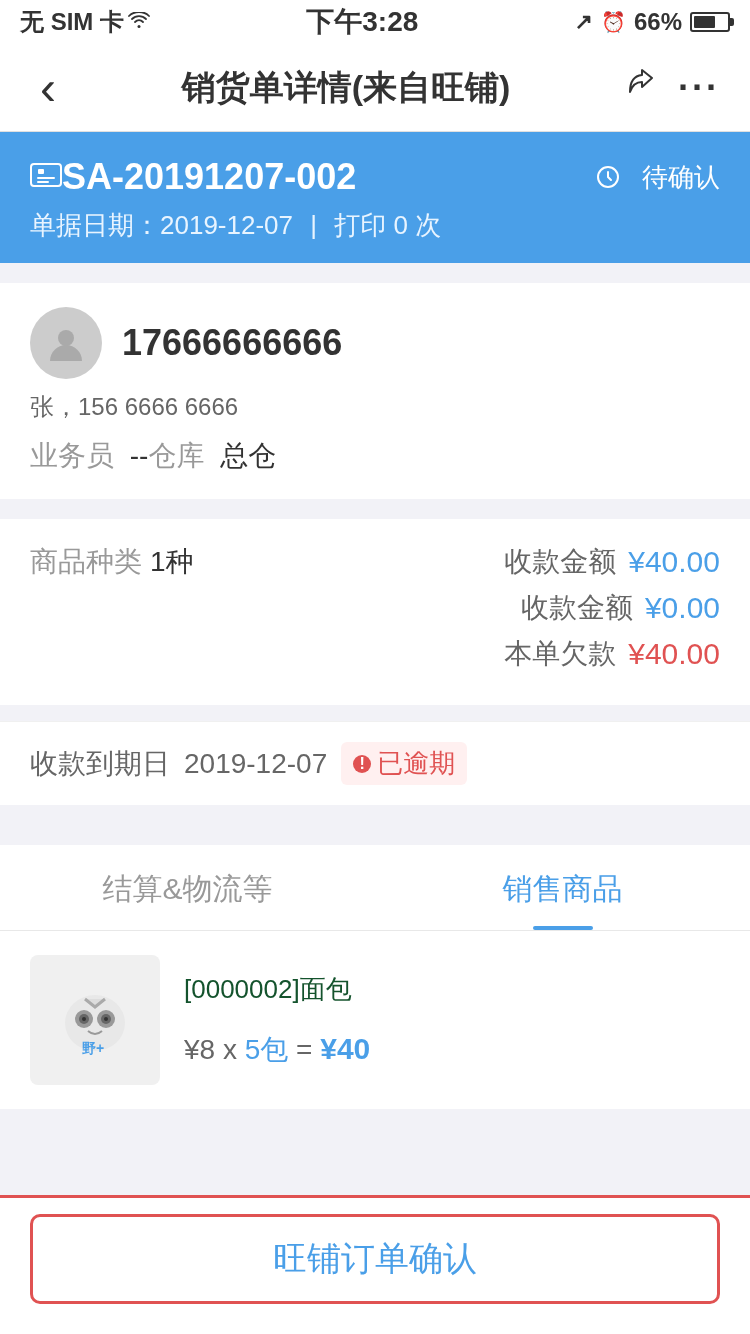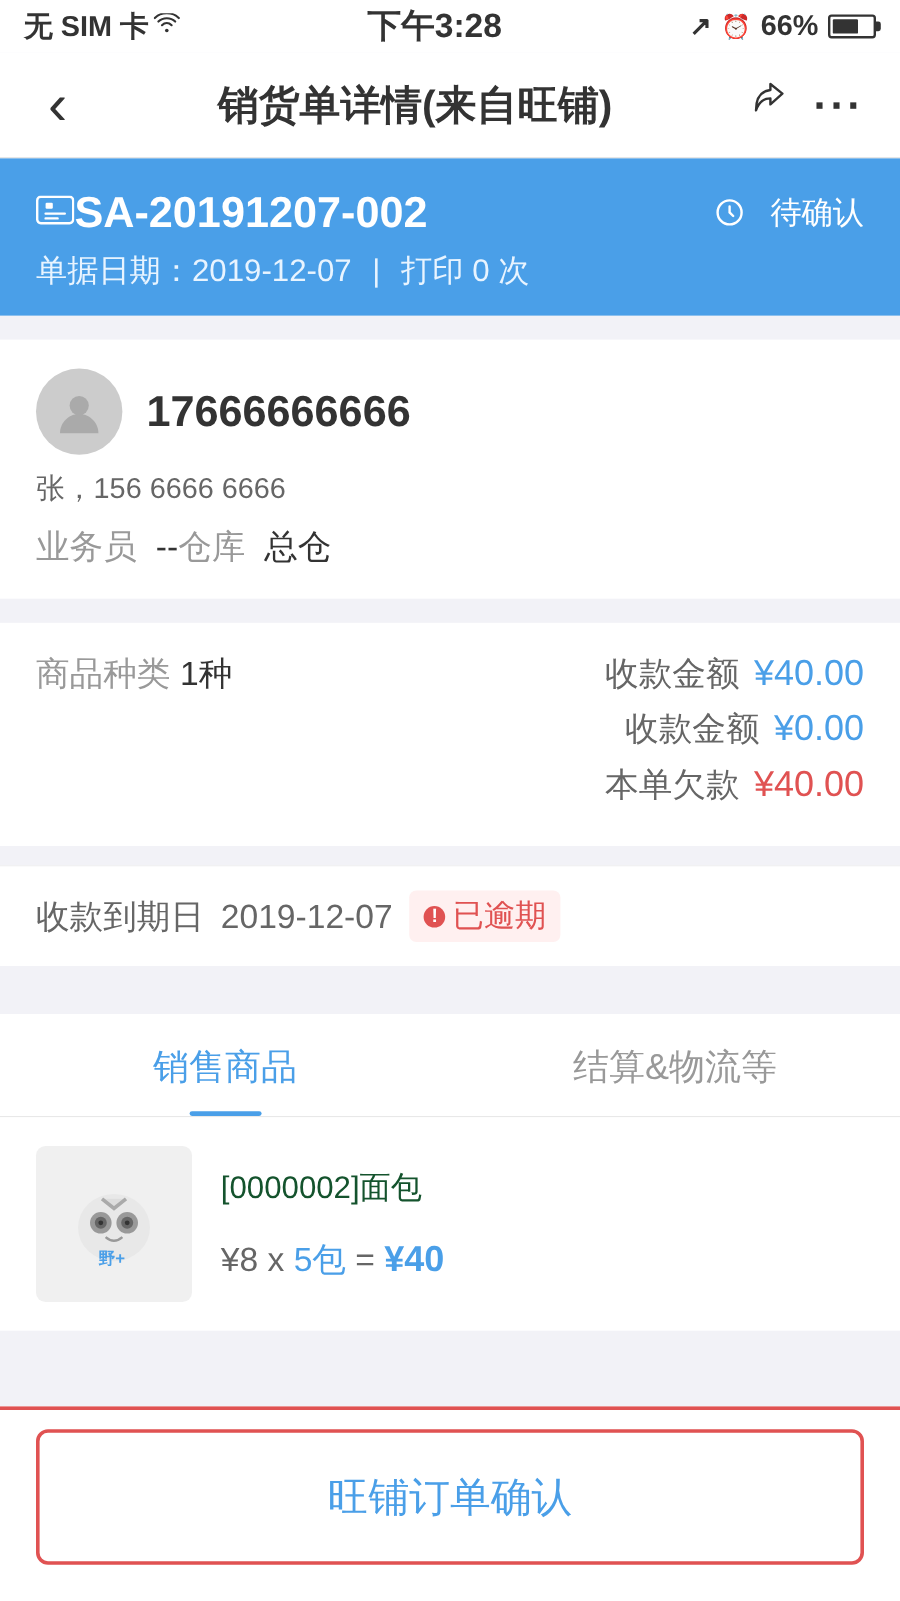--- a/index.html
+++ b/index.html
@@ -293,21 +293,21 @@
       position: fixed;
       bottom: 0;
       left: 0;
       width: 750px;
       background: #fff;
       padding: 16px 30px 30px;
       border-top: 3px solid #e05252;
     }
     .confirm-btn {
       width: 100%;
-      height: 113px;
+      height: 90px;
       border: 3px solid #e05252;
       border-radius: 10px;
       background: #fff;
       color: #4a9fe8;
       font-size: 34px;
       font-weight: 500;
       cursor: pointer;
       display: flex;
       align-items: center;
       justify-content: center;
@@ -433,25 +433,25 @@
   <span>2019-12-07</span>
   <span class="overdue-badge">
     <span class="overdue-dot">!</span>
     <span>已逾期</span>
   </span>
 </div>
 
 <div class="section-divider" style="height:20px;"></div>
 
 <div class="tabs-container">
+  <div class="tab">
+    <span>结算&amp;物流等</span>
+  </div>
   <div class="tab active">
     <span>销售商品</span>
-  </div>
-  <div class="tab">
-    <span>结算&amp;物流等</span>
   </div>
 </div>
 
 <div class="product-card">
   <div class="product-image">
 
     <svg width="80" height="70" viewBox="0 0 80 70" fill="none">
       <ellipse cx="40" cy="38" rx="30" ry="28" fill="#e8e8e8"></ellipse>
       <circle cx="29" cy="34" r="9" fill="#999"></circle>
       <circle cx="51" cy="34" r="9" fill="#999"></circle>

